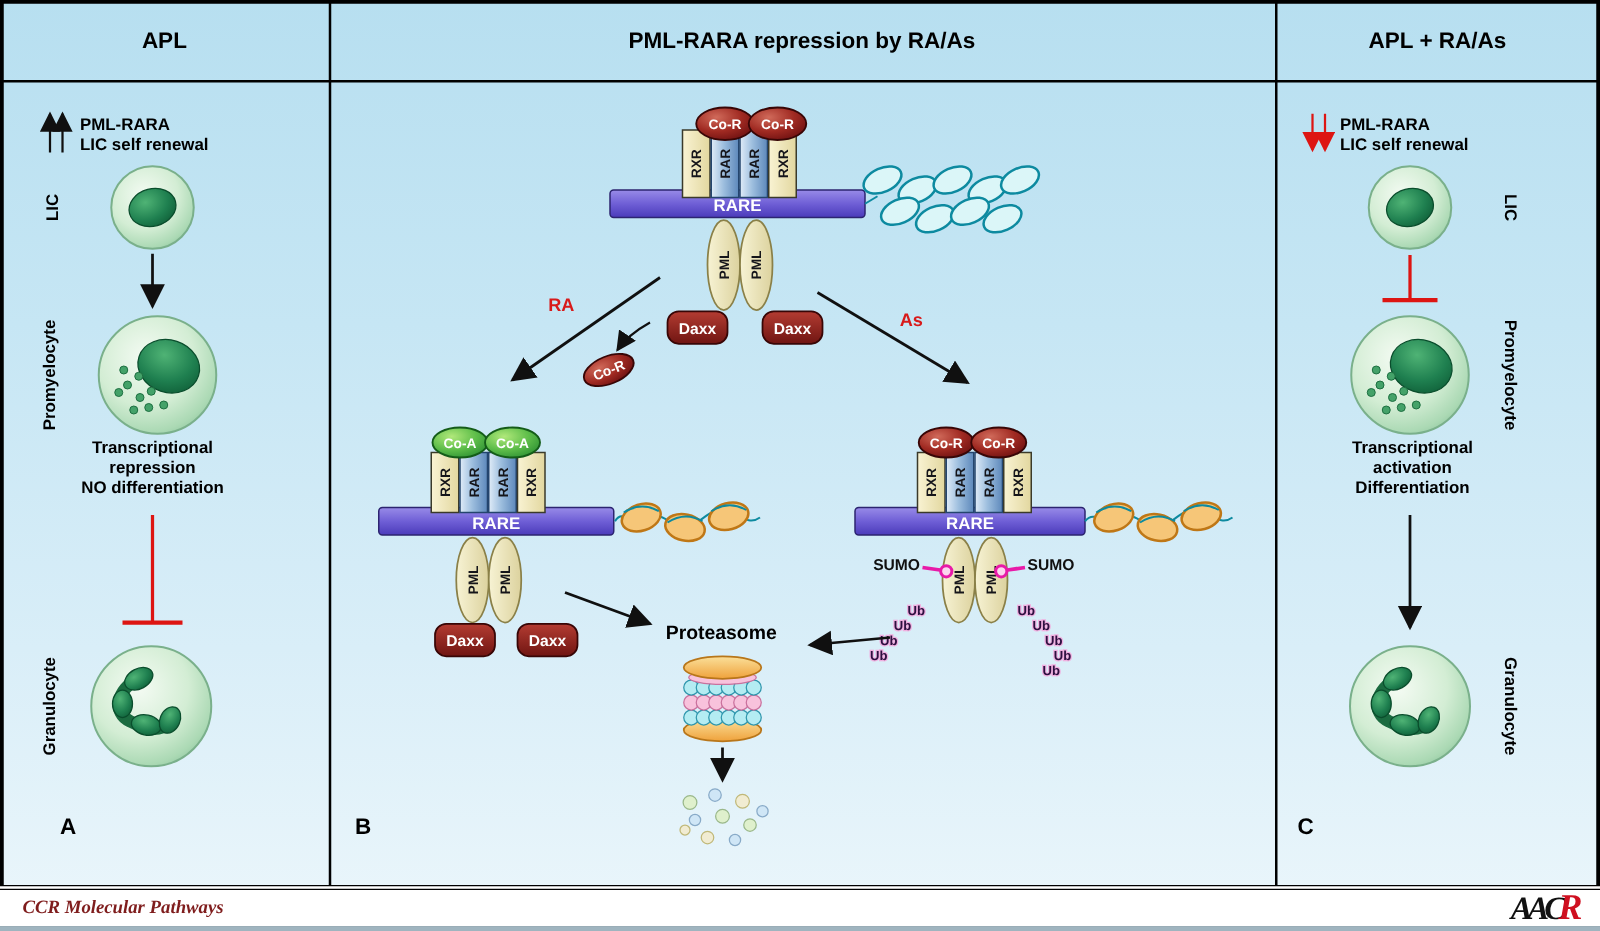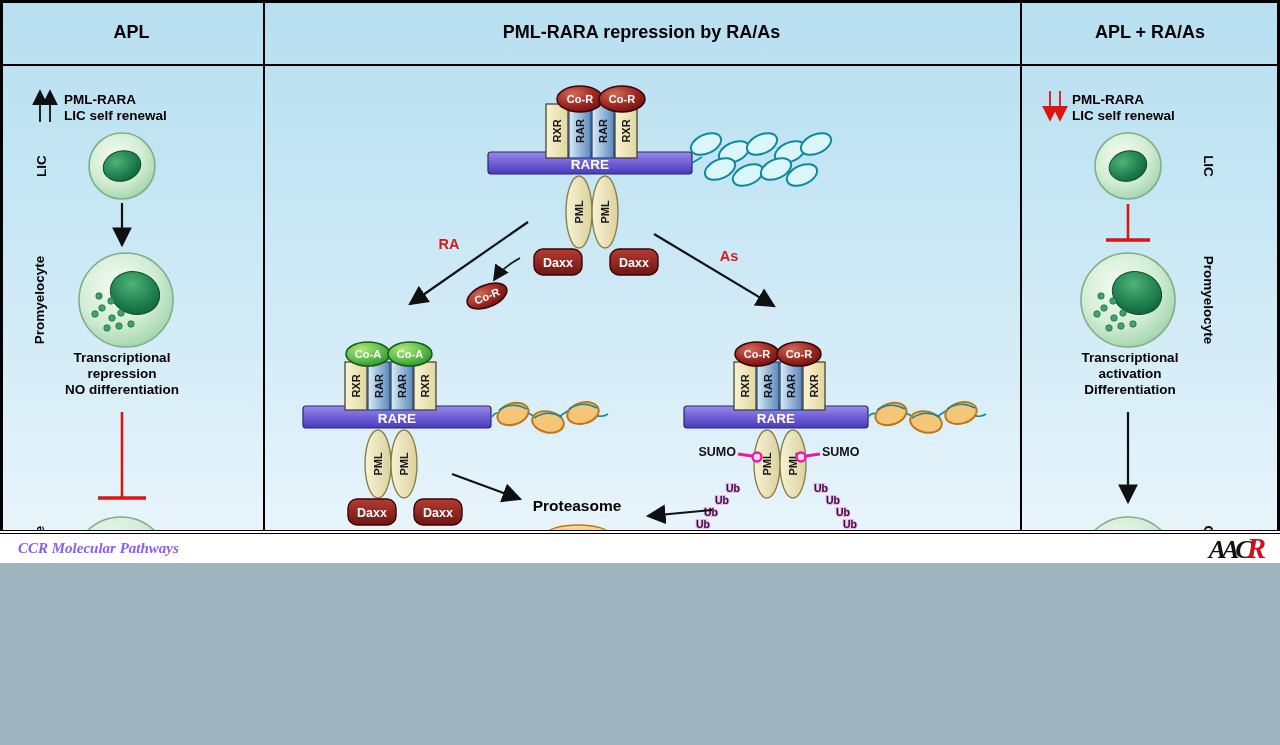--- a/index.html
+++ b/index.html
@@ -1,40 +1,40 @@
 <!DOCTYPE html>
 <html><head>
 <meta charset="utf-8">
 <style>
   * { margin:0; padding:0; box-sizing:border-box; }
   html,body { background:#9fb4bf; }
   body { font-family:"Liberation Sans", sans-serif; }
   .page {
-    position:relative; width:1280px; height:563px;
+    position:relative; width:1280px; height:741px;
     outline:3px solid #000; outline-offset:-3px;
     background:linear-gradient(180deg,#b7dff0 0%,#c6e6f4 35%,#d9eef8 70%,#ebf6fb 100%);
     overflow:hidden;
     text-decoration:underline;
   }
   .header { position:absolute; top:0; left:0; width:1280px; height:64px; display:flex; }
   .header .cell { display:flex; align-items:center; justify-content:center;
     font-weight:bold; font-size:18px; color:#000; }
   .cell.c-left { width:263px; }
   .cell.c-center { width:757px; }
   .cell.c-right { flex:1; }
   .hline { position:absolute; top:64px; left:0; width:1280px; height:2px; background:#000; }
   .vline { position:absolute; top:0; width:2px; height:712px; background:#000; }
   .v1 { left:263px; } .v2 { left:1020px; }
   svg.main { position:absolute; top:64px; left:0; }
 
   .footer { position:absolute; bottom:0; left:0; width:1280px; height:33px;
     background:#fff; border-top:4px double #000; display:flex;
     align-items:center; justify-content:space-between; padding:0 18px; }
   .journal { font-family:"Liberation Serif", serif; font-style:italic;
-    font-weight:bold; font-size:15px; color:#8b5cf6; }
+    font-weight:bold; font-size:15px; color:#7f1d1d; }
   .logo { font-family:"Liberation Serif", serif; font-style:italic; font-weight:bold;
     font-size:26px; letter-spacing:-4px; line-height:1; color:#111; }
   .logo .red { color:#cf1020; font-size:29px; margin-left:-2px; }
 
   
   .main text { font-family:"Liberation Sans", sans-serif; }
   .tc { text-anchor:middle; }
   .tx-mol   { font-size:11px; font-weight:bold; fill:#15151a; }
   .tx-molw  { font-size:11px; font-weight:bold; fill:#fff; }
   .tx-rare  { font-size:13.5px; font-weight:bold; fill:#fff; }

